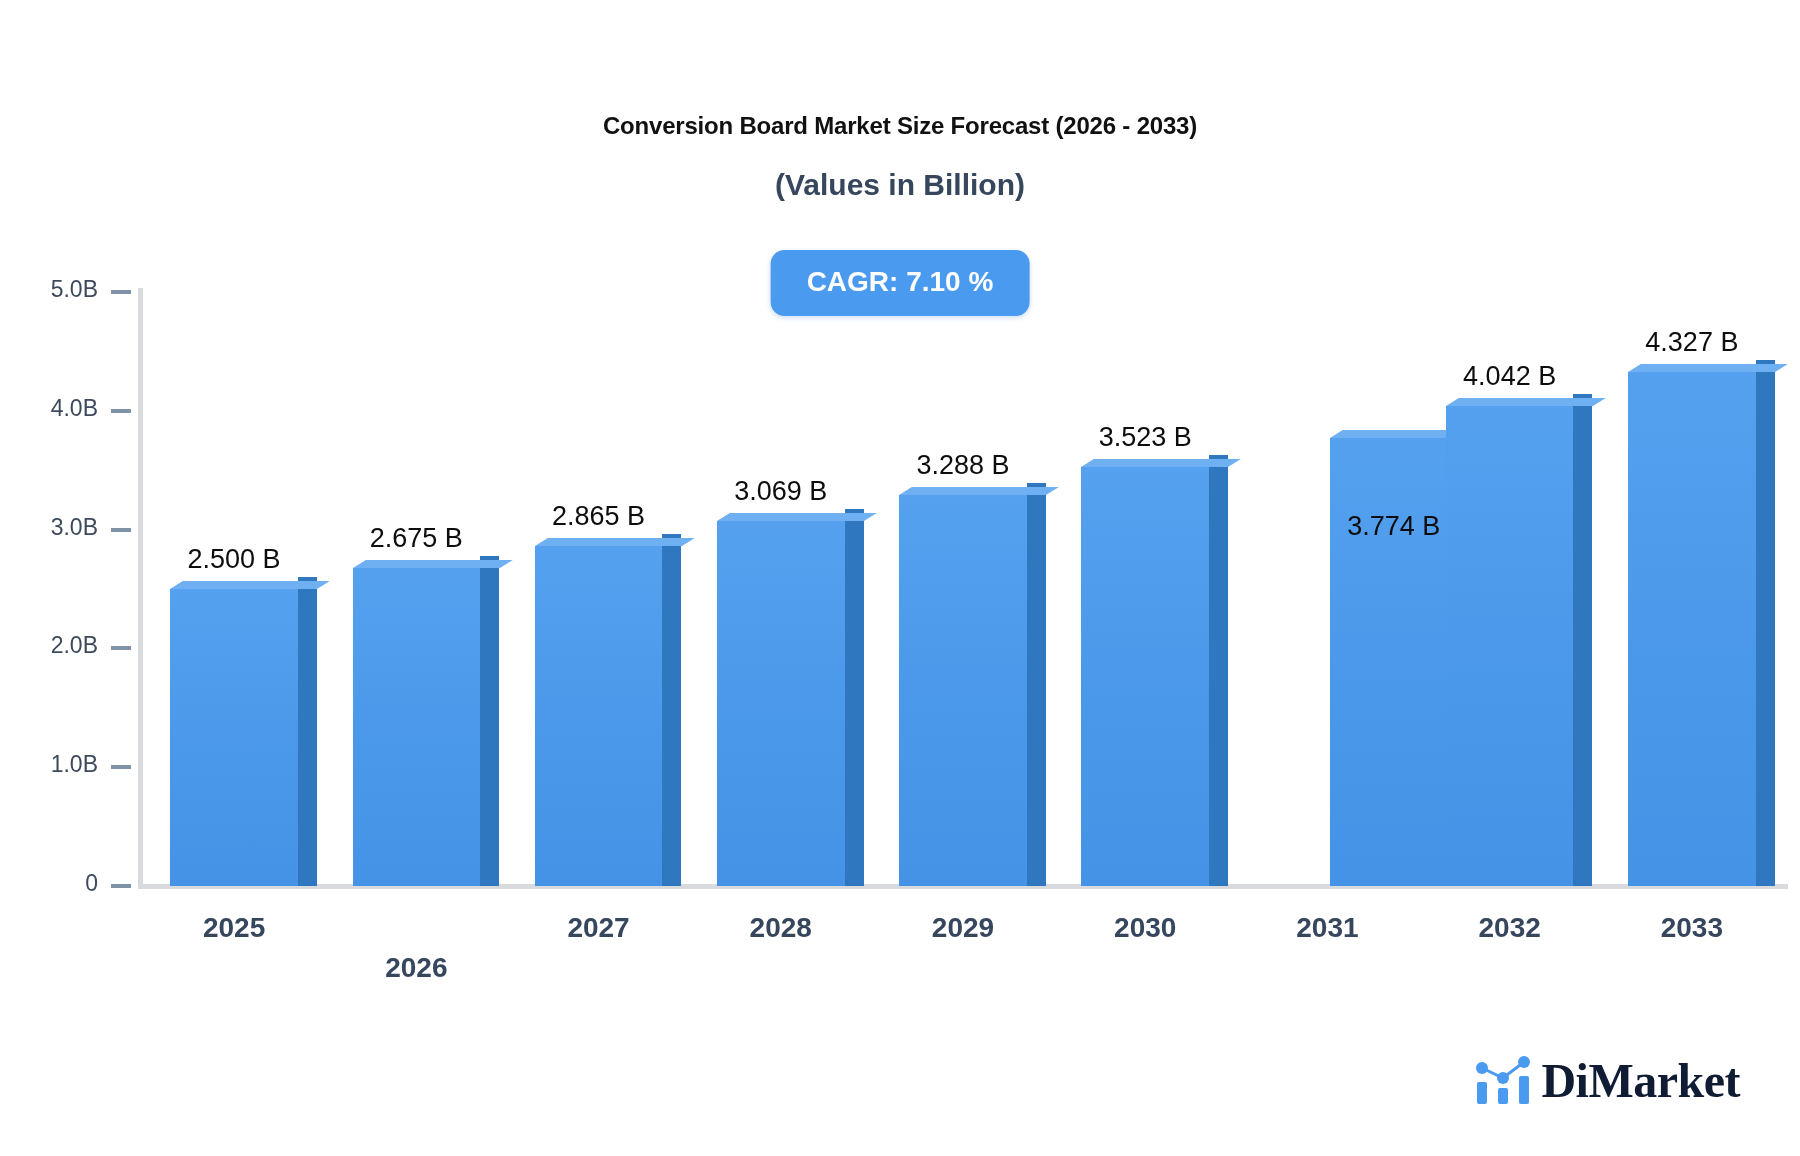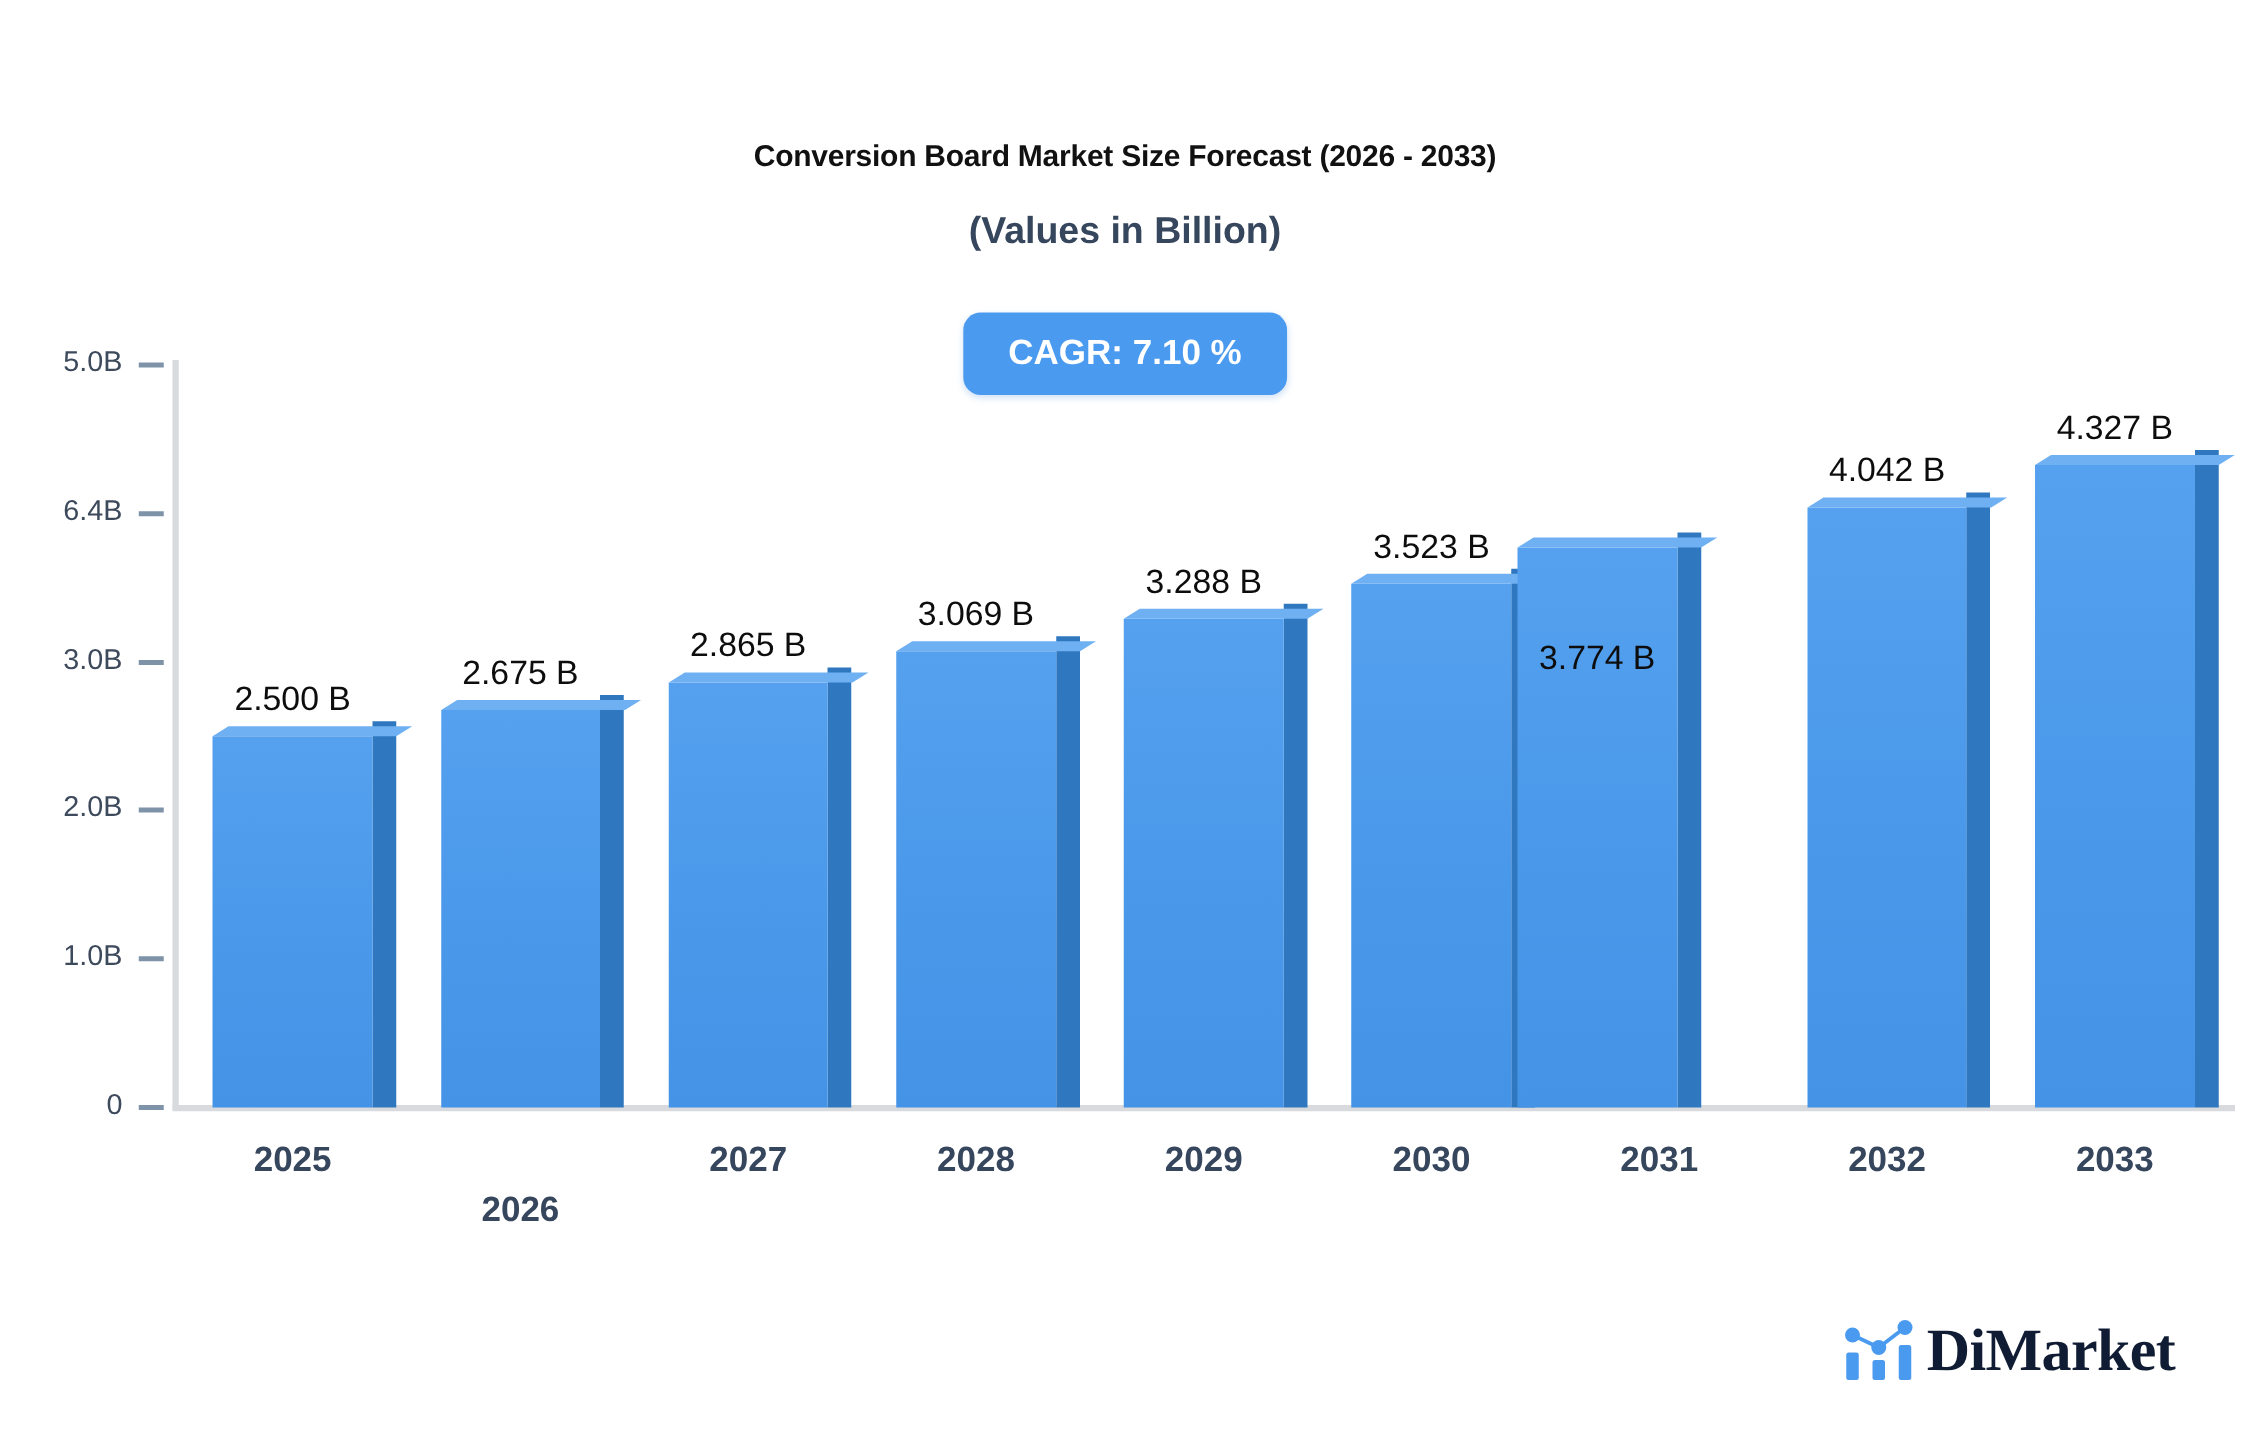--- a/index.html
+++ b/index.html
@@ -186,21 +186,21 @@
         </div>
         <div class="ytick" style="top: 648.4px;">
           <span class="ylabel">2.0B</span>
           <span class="ydash"></span>
         </div>
         <div class="ytick" style="top: 529.6px;">
           <span class="ylabel">3.0B</span>
           <span class="ydash"></span>
         </div>
         <div class="ytick" style="top: 410.8px;">
-          <span class="ylabel">6.4B</span>
+          <span class="ylabel">4.0B</span>
           <span class="ydash"></span>
         </div>
         <div class="ytick" style="top: 292px;">
           <span class="ylabel">5.0B</span>
           <span class="ydash"></span>
         </div>
       </div>
     <div id="bars">
         <div class="bar-group" style="left: 170.333px; width: 127.556px; height: 297px;">
           <div class="bar-side bar-side-right" style="height: 309px;"></div>
@@ -231,21 +231,21 @@
           <div class="bar-front" style="height: 390.614px;"></div>
           <div class="bar-top" style="left: 0px; width: 146.556px; bottom: 390.614px; transform: skewX(-58deg); transform-origin: left bottom;"></div>
           <div class="bar-label">3.288 B</div>
         </div>
         <div class="bar-group" style="left: 1081.44px; width: 127.556px; height: 418.532px;">
           <div class="bar-side bar-side-right" style="height: 430.532px;"></div>
           <div class="bar-front" style="height: 418.532px;"></div>
           <div class="bar-top" style="left: 0px; width: 146.556px; bottom: 418.532px; transform: skewX(-58deg); transform-origin: left bottom;"></div>
           <div class="bar-label">3.523 B</div>
         </div>
-        <div class="bar-group" style="left: 1214px; width: 127.556px; height: 330px;">
+        <div class="bar-group" style="left: 1330px; width: 127.556px; height: 330px;">
           <div class="bar-side bar-side-right" style="height: 460.351px;"></div>
           <div class="bar-front" style="height: 448.351px;"></div>
           <div class="bar-top" style="left: 0px; width: 146.556px; bottom: 448.351px; transform: skewX(-58deg); transform-origin: left bottom;"></div>
           <div class="bar-label">3.774 B</div>
         </div>
         <div class="bar-group" style="left: 1445.89px; width: 127.556px; height: 480.19px; margin-top: 38px;">
           <div class="bar-side bar-side-right" style="height: 492.19px;"></div>
           <div class="bar-front" style="height: 480.19px;"></div>
           <div class="bar-top" style="left: 0px; width: 146.556px; bottom: 480.19px; transform: skewX(-58deg); transform-origin: left bottom;"></div>
           <div class="bar-label">4.042 B</div>

